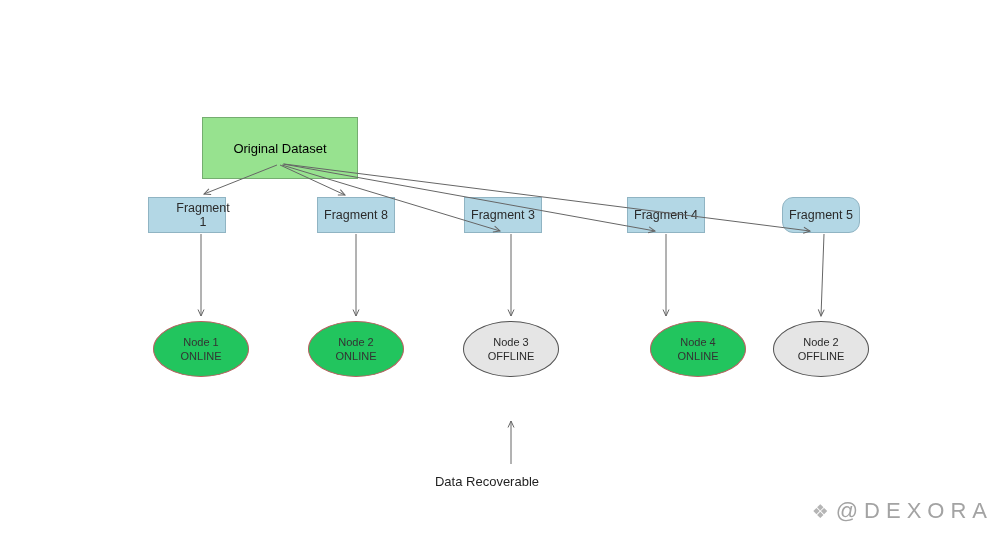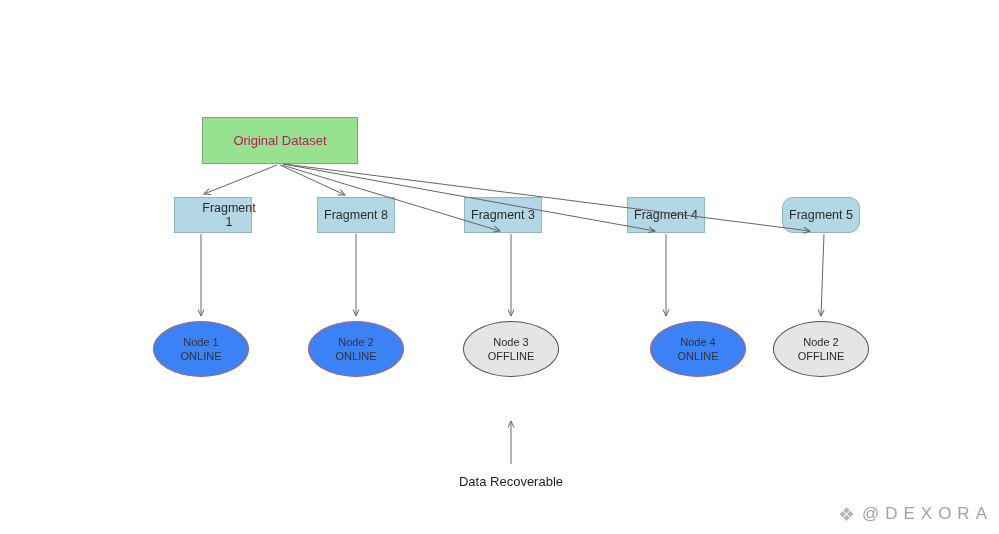--- a/index.html
+++ b/index.html
@@ -28,36 +28,36 @@
     position: absolute;
     box-sizing: border-box;
     display: flex;
     align-items: center;
     justify-content: center;
     text-align: center;
     z-index: 2;
   }
   .original {
     left: 202px; top: 117px;
-    width: 156px; height: 47px;
+    width: 156px; height: 62px;
     background: #97e28f;
     border: 1px solid #75ad70;
     font-size: 13px;
-    color: #be185d;
+    color: #000000;
   }
   .fragment {
     top: 197px;
     width: 78px; height: 36px;
     background: #b3d7e5;
     border: 1px solid #90b4c3;
     font-size: 12.5px;
     color: #2b2b2b;
     z-index: 1;
   }
-  .f1 { left: 174px; padding-left: 32px; }
+  .f1 { left: 148px; padding-left: 32px; }
   .f2 { left: 317px; }
   .f3 { left: 464px; }
   .f4 { left: 627px; }
   .f5 { left: 782px; border-radius: 11px; }
   .node {
     position: absolute;
     top: 321px;
     width: 96px; height: 56px;
     border-radius: 50%;
     box-sizing: border-box;
@@ -65,36 +65,36 @@
     flex-direction: column;
     align-items: center;
     justify-content: center;
     text-align: center;
     font-size: 11px;
     line-height: 14px;
     color: #333333;
     z-index: 2;
   }
   .node-online {
-    background: #3b82f6;
+    background: #22c55e;
     border: 1px solid #bb5f61;
   }
   .node-offline {
     background: #e5e5e5;
     border: 1px solid #525252;
     color: #2a2a2a;
   }
   .n1 { left: 153px; }
   .n2 { left: 308px; }
   .n3 { left: 463px; }
   .n4 { left: 650px; }
   .n5 { left: 773px; }
   .annotation {
     position: absolute;
-    left: 431px; top: 474px;
+    left: 407px; top: 474px;
     width: 160px;
     text-align: center;
     font-size: 13px;
     color: #1f1f1f;
     z-index: 2;
   }
   .watermark {
     position: absolute;
     right: 6px; bottom: 10px;
     display: flex;
@@ -102,21 +102,21 @@
     gap: 7px;
     color: #a8a8a8;
     z-index: 4;
   }
   .watermark .wm-icon {
     font-size: 19px;
     line-height: 19px;
     color: #b5b5b5;
   }
   .watermark .wm-text {
-    font-size: 17px;
+    font-size: 22px;
     letter-spacing: 6px;
     color: #a3a3a3;
   }
 </style>
 </head>
 <body>
 
 <div id="canvas">
 
   <svg id="connectors" width="999" height="534" viewBox="0 0 999 534" xmlns="http://www.w3.org/2000/svg">

